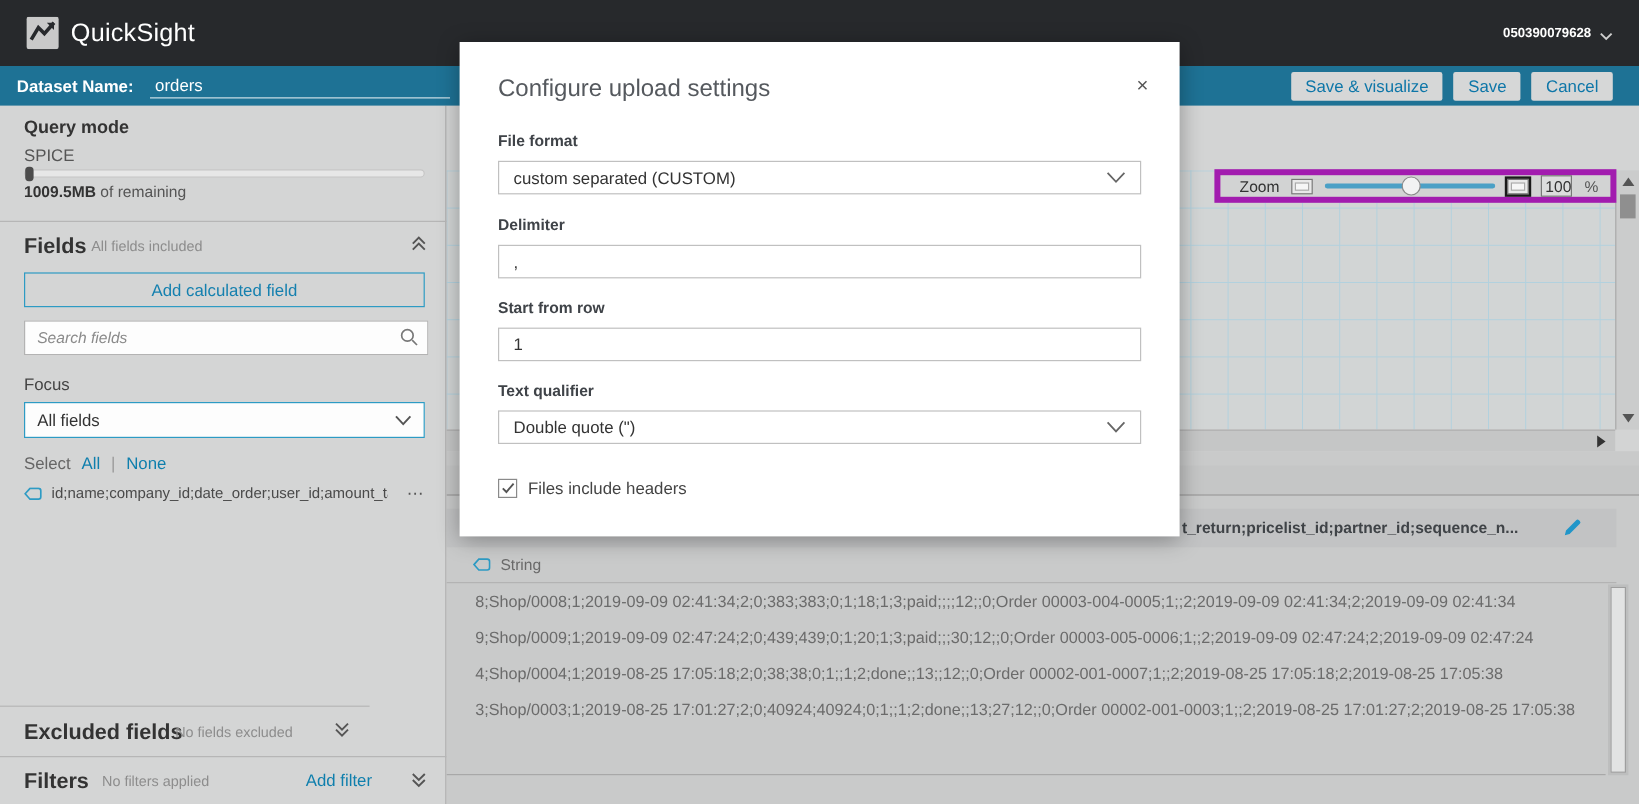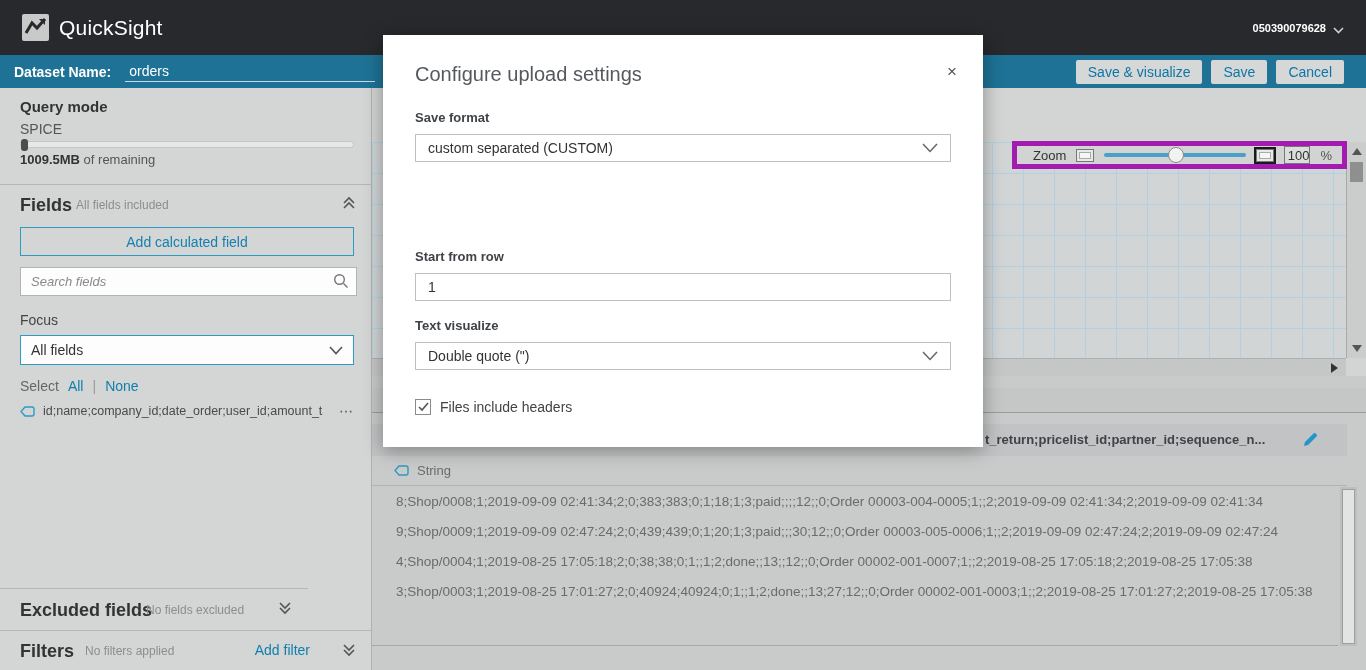--- a/index.html
+++ b/index.html
@@ -289,39 +289,43 @@
     <div class="rows-scroll">
       <div class="rows-thumb"></div>
     </div>
   </div>
 
   <div class="modal">
     <div class="modal-title">Configure upload settings</div>
     <div class="modal-close">×</div>
 
     <div class="fgroup g1">
-      <div class="flabel">Save format</div>
+      <div class="flabel">File format</div>
       <div class="fselect">
         <span>custom separated (CUSTOM)</span>
         <span class="chev">
           <svg width="16" height="10" viewBox="0 0 16 10">
               <polyline points="1,1 8,8.5 15,1" fill="none" stroke="#666" stroke-width="1.5"></polyline>
             </svg>
         </span>
       </div>
     </div>
 
+    <div class="fgroup g2">
+      <div class="flabel">Delimiter</div>
+      <input class="finput" type="text" value="," style="">
+    </div>
 
     <div class="fgroup g3">
       <div class="flabel">Start from row</div>
       <input class="finput" type="text" value="1" style="">
     </div>
 
     <div class="fgroup g4">
-      <div class="flabel">Text visualize</div>
+      <div class="flabel">Text qualifier</div>
       <div class="fselect">
         <span>Double quote (")</span>
         <span class="chev">
           <svg width="16" height="10" viewBox="0 0 16 10">
               <polyline points="1,1 8,8.5 15,1" fill="none" stroke="#666" stroke-width="1.5"></polyline>
             </svg>
         </span>
       </div>
     </div>
 

